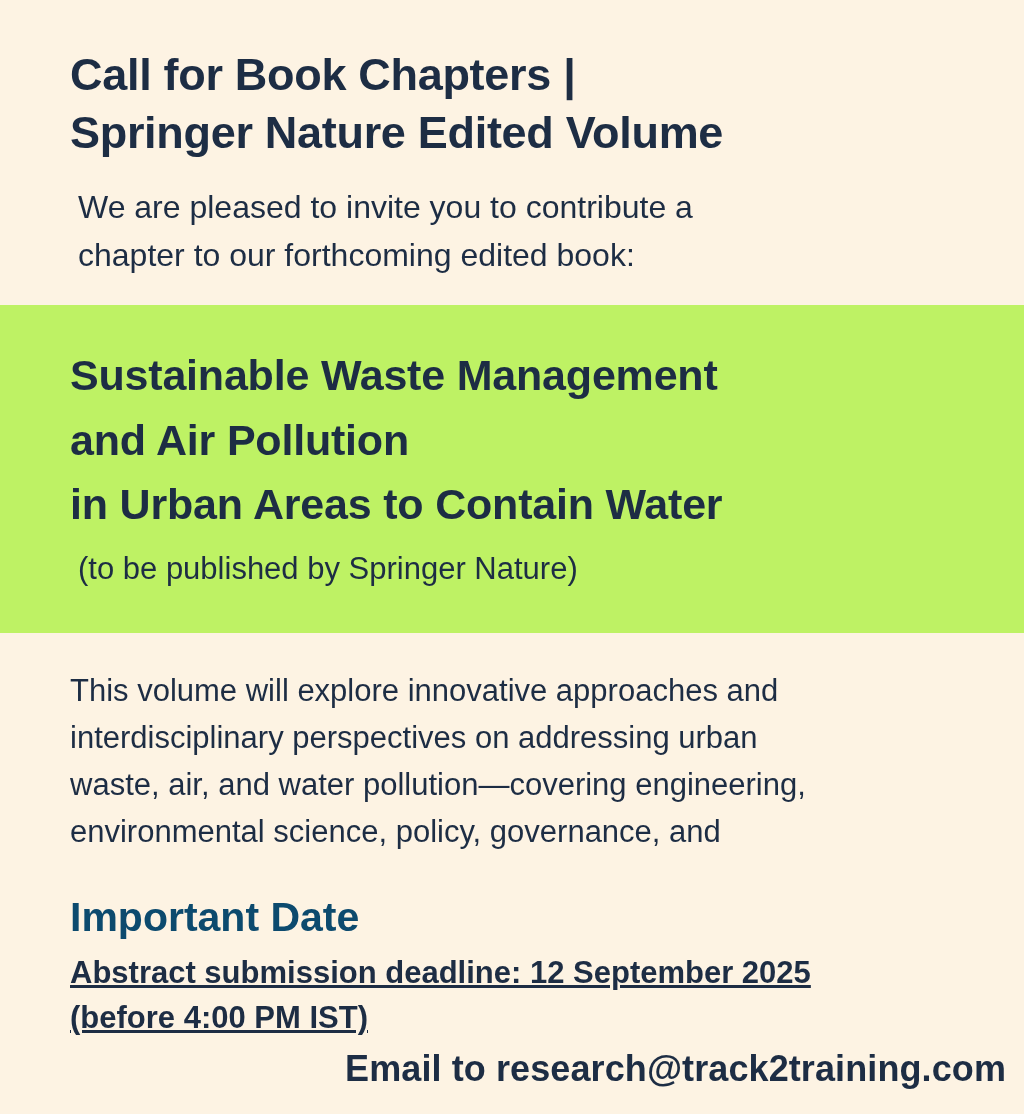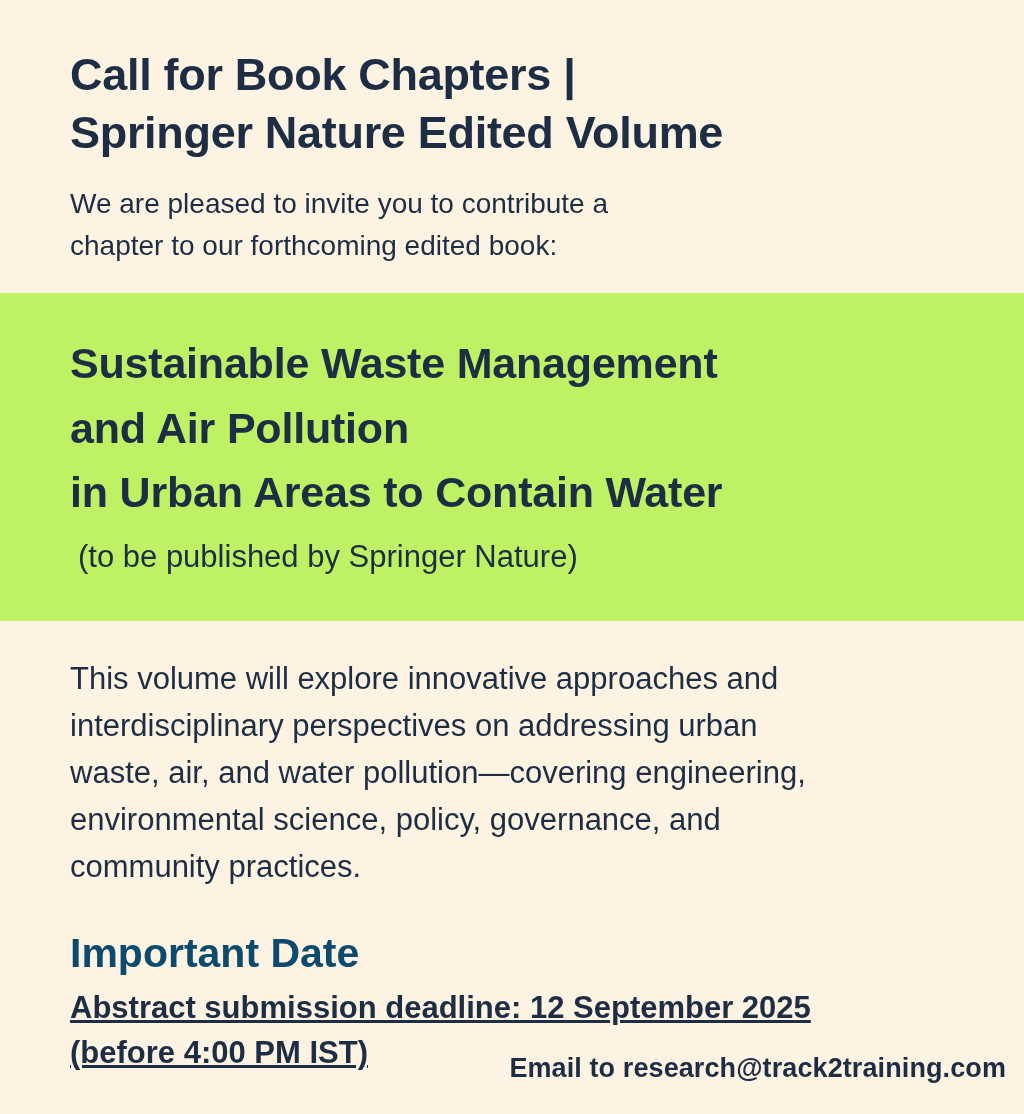--- a/index.html
+++ b/index.html
@@ -33,24 +33,24 @@
     line-height: 1.28;
     letter-spacing: -0.3px;
     color: #1d2d44;
     margin: 0 0 22px 0;
     max-width: 880px;
   }
   .headline .line {
     display: block;
   }
   .intro {
-    font-size: 28px;
+    font-size: 32px;
     line-height: 1.5;
     color: #1d2d44;
-    margin: 0;
+    margin: 8px;
     max-width: 790px;
   }
   .intro .line {
     display: block;
   }
 
   
   .section-band {
     background: #bef264;
     margin-top: 26px;
@@ -106,22 +106,22 @@
     text-decoration: underline;
   }
   .deadline .line {
     display: block;
   }
 
   
   .email-line {
     position: absolute;
     right: 18px;
-    bottom: 30px;
-    font-size: 27px;
+    bottom: 24px;
+    font-size: 36px;
     font-weight: bold;
     color: #1d2d44;
     letter-spacing: 0.1px;
   }
 </style>
 </head>
 <body>
 
 <div class="page">
 
@@ -144,21 +144,20 @@
     </h2>
     <p class="publisher-note">(to be published by Springer Nature)</p>
   </div>
 
   <div class="section-body">
     <p class="description">
       <span class="line">This volume will explore innovative approaches and</span>
       <span class="line">interdisciplinary perspectives on addressing urban</span>
       <span class="line">waste, air, and water pollution—covering engineering,</span>
       <span class="line">environmental science, policy, governance, and</span>
-      <span class="line">community practices.</span>
     </p>
 
     <h3 class="important-heading">Important Date</h3>
     <p class="deadline">
       <span class="line">Abstract submission deadline: 12 September 2025</span>
       <span class="line">(before 4:00 PM IST)</span>
     </p>
   </div>
 
   <div class="email-line">Email to research@track2training.com</div>

